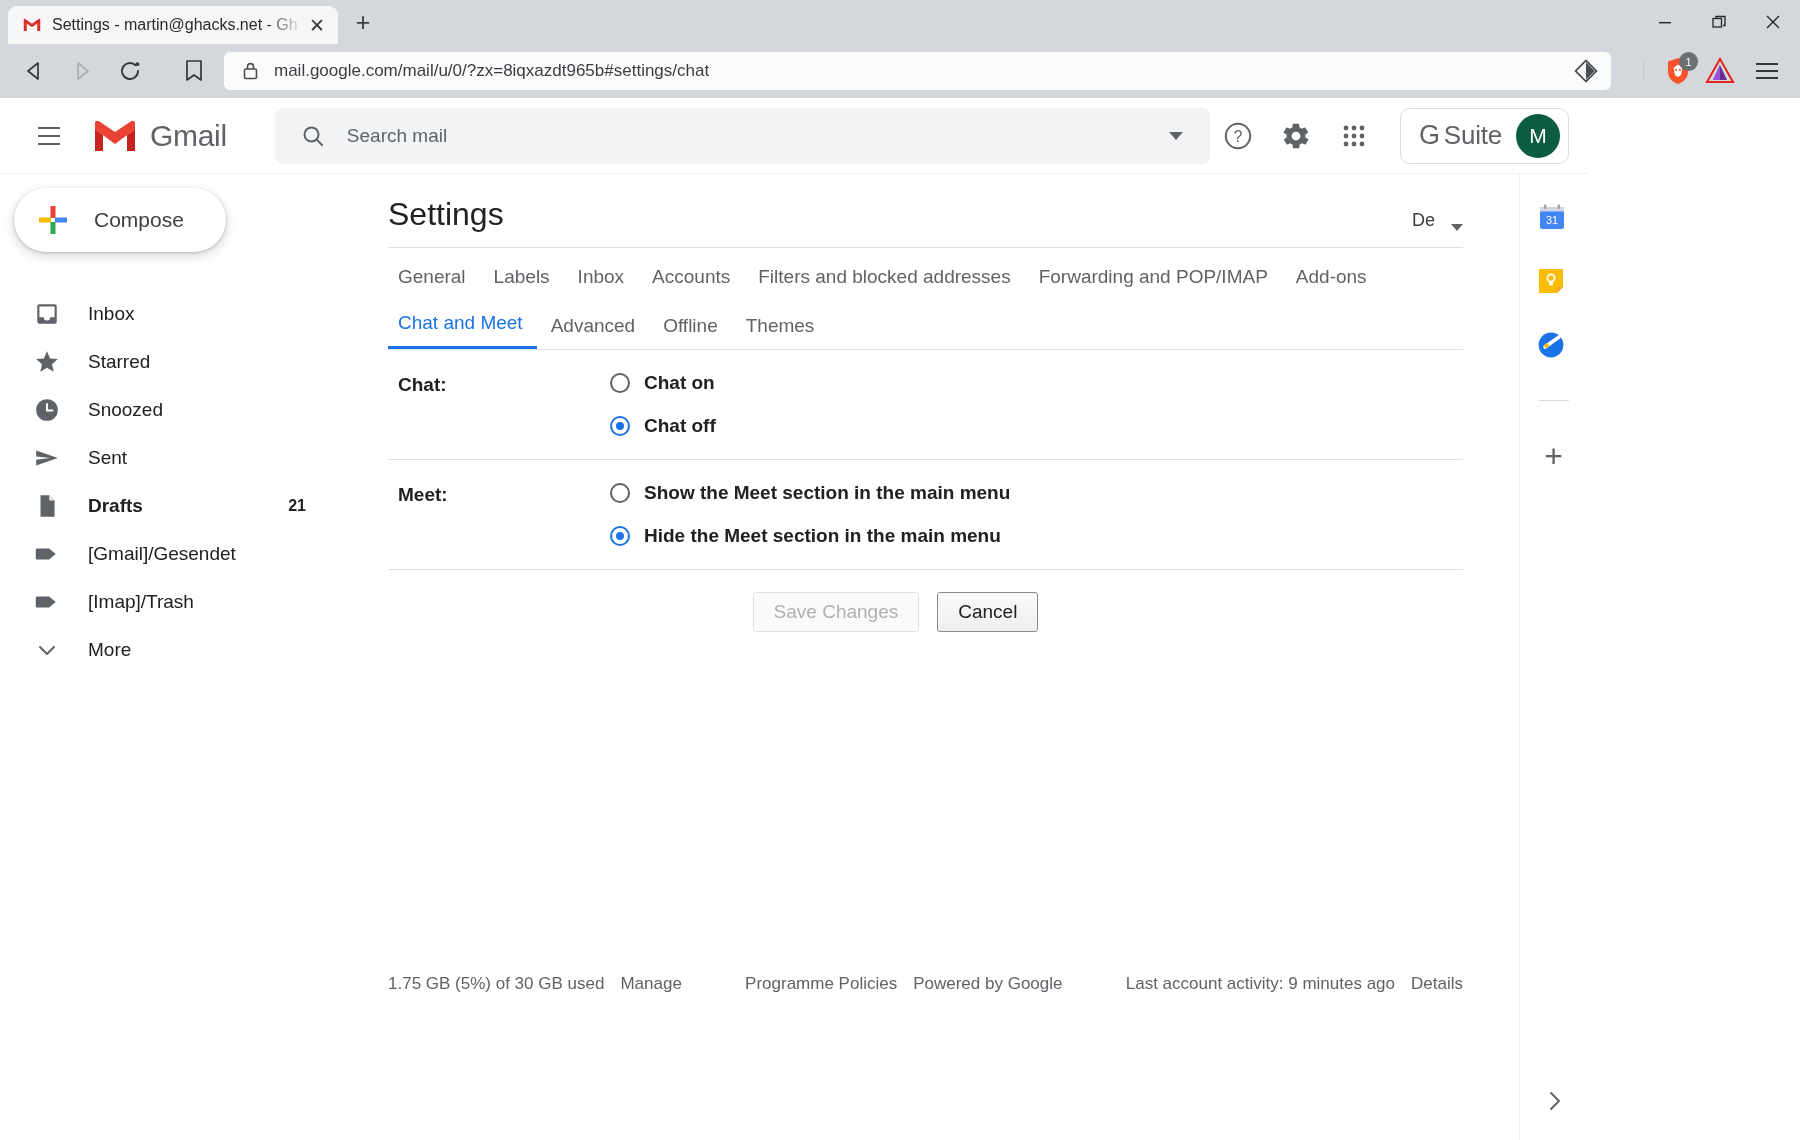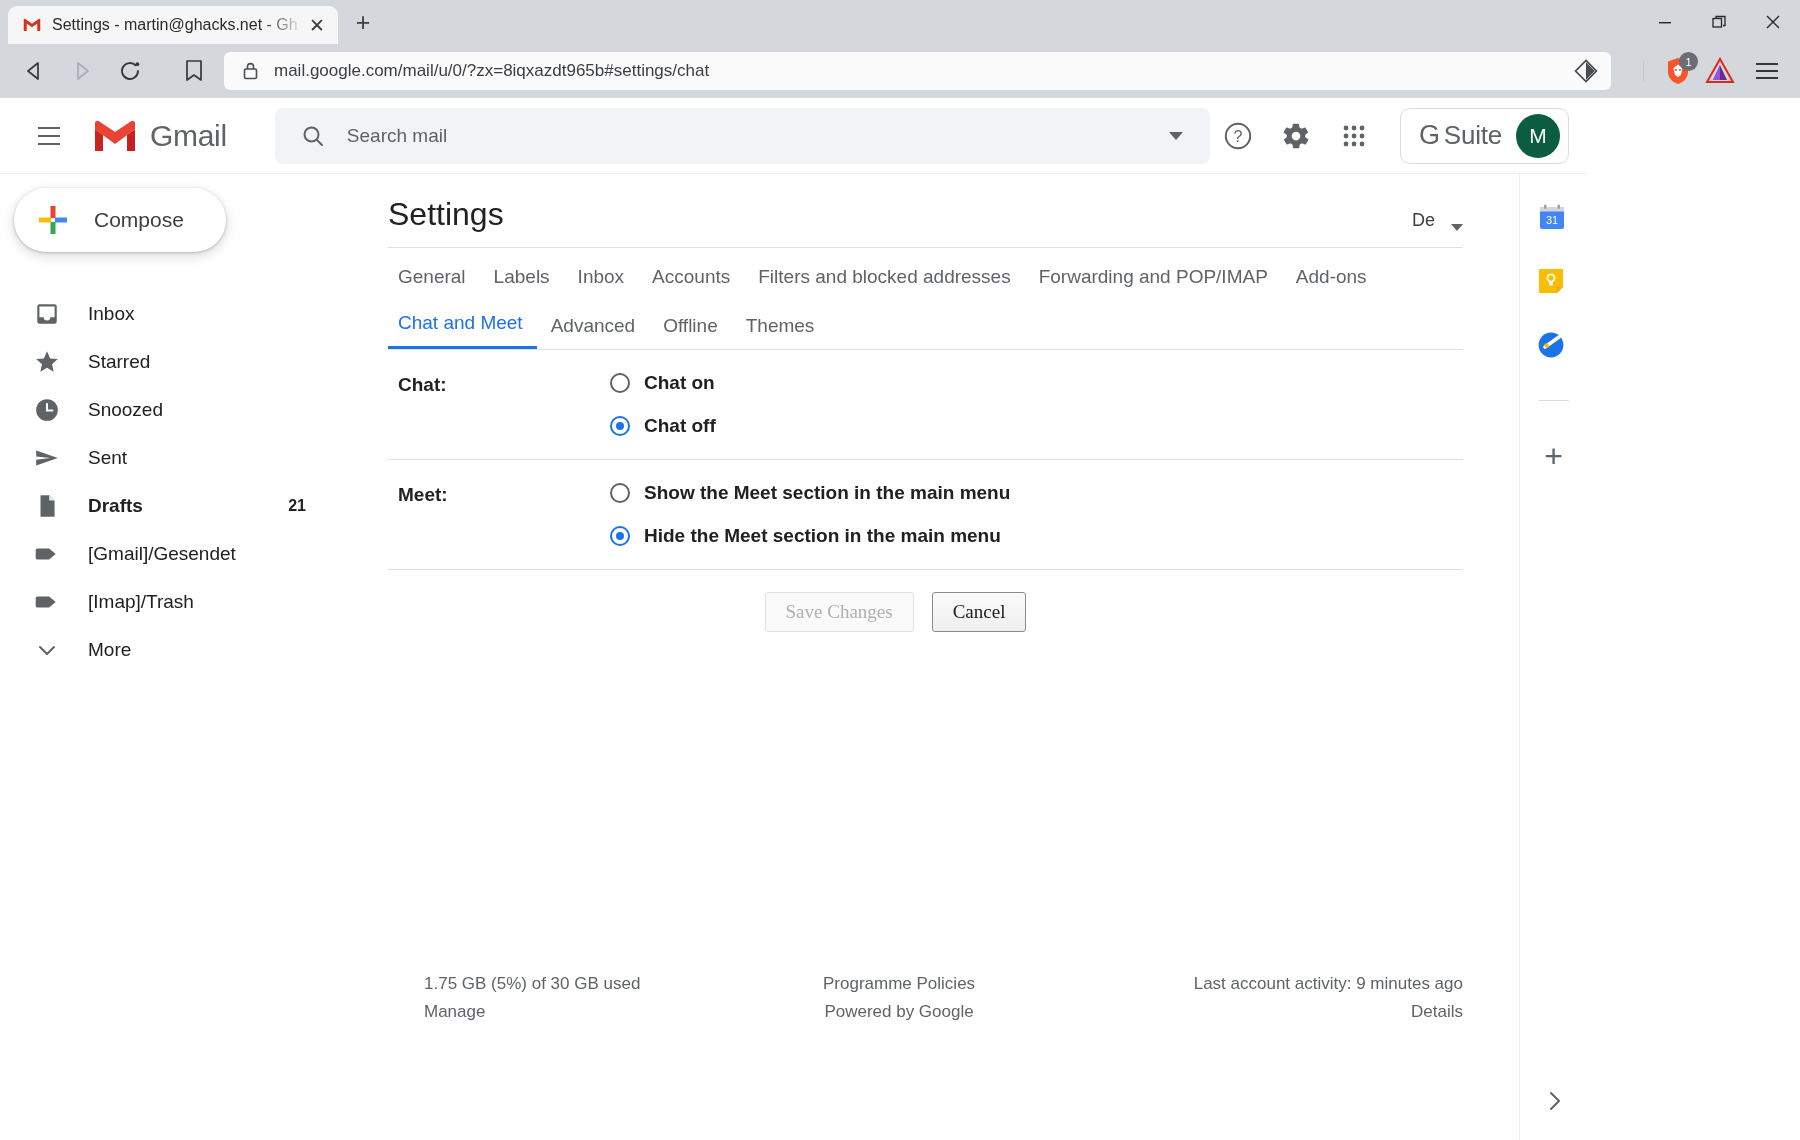--- a/index.html
+++ b/index.html
@@ -430,21 +430,21 @@
 
   .button-row {
     display: flex;
     justify-content: center;
     gap: 18px;
     padding: 22px 0 0 0;
     margin-right: 60px;
   }
   .btn {
     font-size: 19px;
-    font-family: Liberation Serif, serif;
+    font-family: Liberation Sans, sans-serif;
     padding: 8px 20px;
     border-radius: 3px;
     border: 1px solid #c6c6c6;
     background: linear-gradient(#f8f8f8, #f1f1f1);
     color: #202124;
   }
   .btn.disabled {
     color: #b0b0b0;
     border-color: #e2e2e2;
     background: #fafafa;
@@ -457,21 +457,21 @@
   
   .gm-footer {
     position: absolute;
     left: 56px;
     right: 56px;
     top: 800px;
     display: flex;
     font-size: 17px;
     color: #5f6368;
   }
-  .foot-col { display: flex; flex-direction: column; gap: 8px; margin-left: 36px; }
+  .foot-col { display: flex; gap: 16px; }
   .foot-col.left { align-items: flex-start; }
   .foot-col.center { align-items: center; margin: 0 auto; }
   .foot-col.right { align-items: flex-end; }
   .foot-link { color: #5f6368; text-decoration: none; }
 
   
   .right-rail {
     width: 68px;
     flex: 0 0 68px;
     border-left: 1px solid #eceff1;

